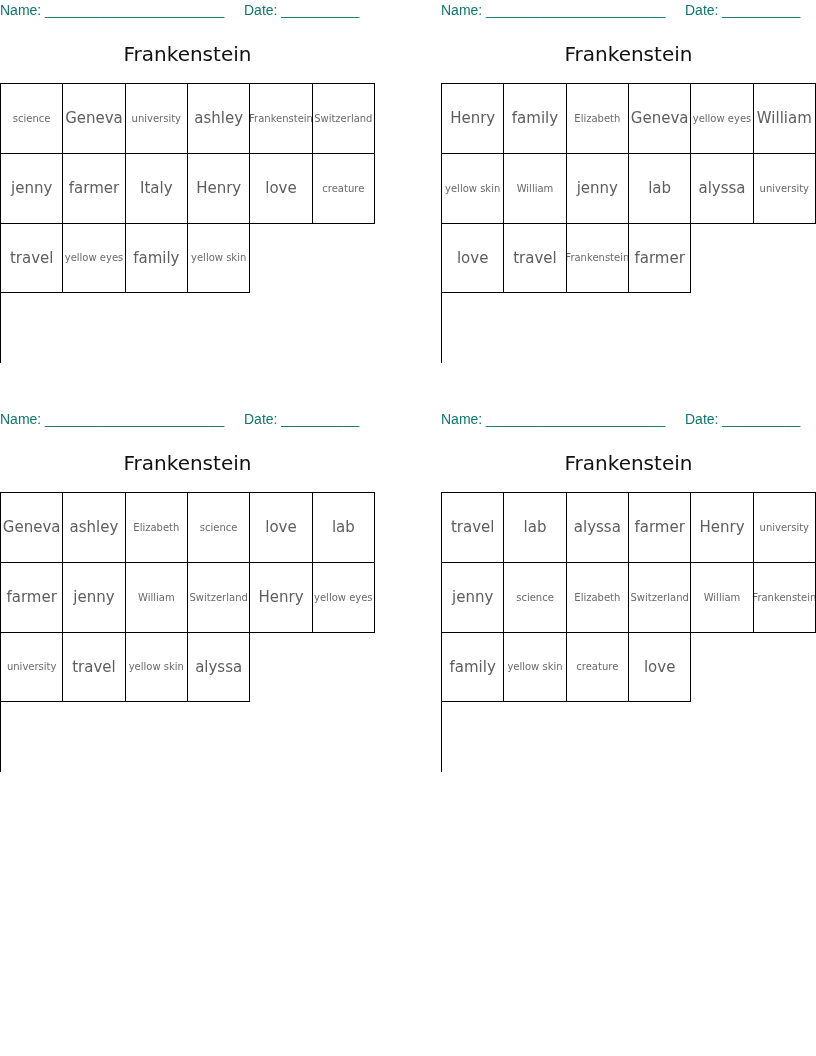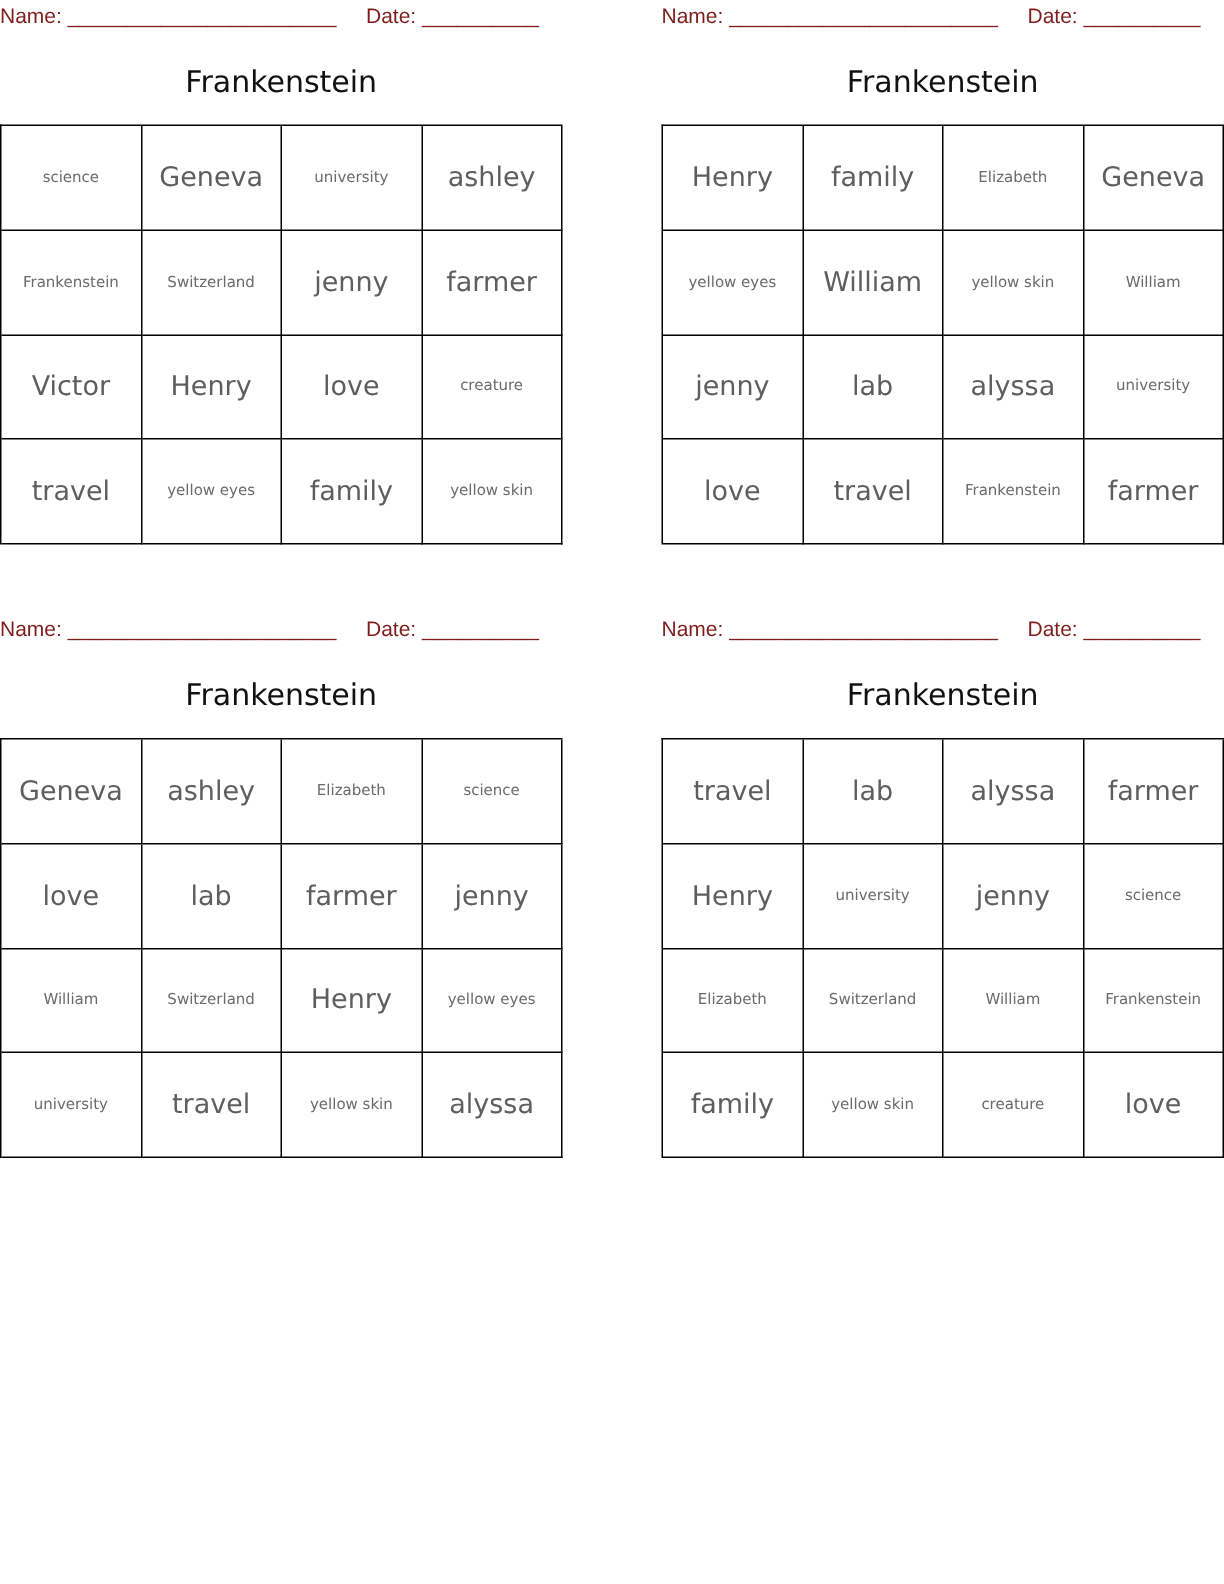--- a/index.html
+++ b/index.html
@@ -1,51 +1,51 @@
 <!DOCTYPE html>
 <html><head>
   <meta charset="utf-8">
   <style>
     html, body { margin: 0; padding: 0; background: #ffffff; }
     body { width: 816px; height: 1056px; position: relative; overflow: hidden; }
     .card { position: absolute; width: 375px; }
     .nd-row { position: absolute; top: 0; left: 0; width: 375px; height: 20px;
-      font-family: "Liberation Sans", sans-serif; font-size: 14px; color: #7f1d1d; white-space: nowrap; }
+      font-family: "Liberation Sans", sans-serif; font-size: 14px; color: #0f766e; white-space: nowrap; }
     .nd-name { position: absolute; left: 0; top: 2px; }
     .nd-date { position: absolute; left: 244px; top: 2px; }
     .title { position: absolute; top: 42px; left: 0; width: 375px; text-align: center;
       font-family: "DejaVu Sans", sans-serif; font-size: 20px; color: #111111; }
     .grid { position: absolute; top: 83px; left: 0; width: 375px; height: 280px;
-      display: grid; grid-template-columns: repeat(4, 1fr); grid-template-rows: repeat(4, 1fr);
+      display: grid; grid-template-columns: repeat(6, 1fr); grid-template-rows: repeat(4, 1fr);
       border-top: 1px solid #000; border-left: 1px solid #000; box-sizing: border-box; }
     .cell { border-right: 1px solid #000; border-bottom: 1px solid #000;
       display: flex; align-items: center; justify-content: center; text-align: center;
       font-family: "DejaVu Sans", sans-serif; color: #5e5e5e; overflow: hidden; white-space: nowrap; }
-    .cell.big { font-size: 18px; }
+    .cell.big { font-size: 15px; }
     .cell.small { font-size: 10px; color: #6a6a6a; }
   </style>
 </head>
 <body>
 
 <div class="card" style="left:0; top:0;">
   <div class="nd-row">
     <span class="nd-name">Name: _______________________</span>
     <span class="nd-date">Date: __________</span>
   </div>
   <div class="title">Frankenstein</div>
   <div class="grid">
     <div class="cell small">science</div>
     <div class="cell big">Geneva</div>
     <div class="cell small">university</div>
     <div class="cell big">ashley</div>
     <div class="cell small">Frankenstein</div>
     <div class="cell small">Switzerland</div>
     <div class="cell big">jenny</div>
     <div class="cell big">farmer</div>
-    <div class="cell big">Victor</div>
+    <div class="cell big">Italy</div>
     <div class="cell big">Henry</div>
     <div class="cell big">love</div>
     <div class="cell small">creature</div>
     <div class="cell big">travel</div>
     <div class="cell small">yellow eyes</div>
     <div class="cell big">family</div>
     <div class="cell small">yellow skin</div>
   </div>
 </div>
 

